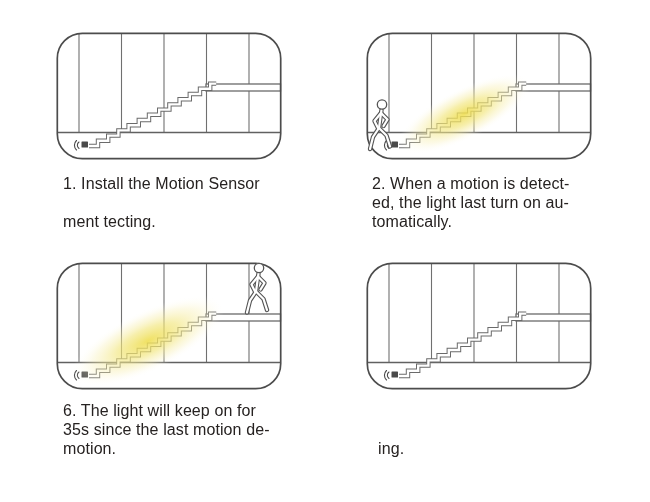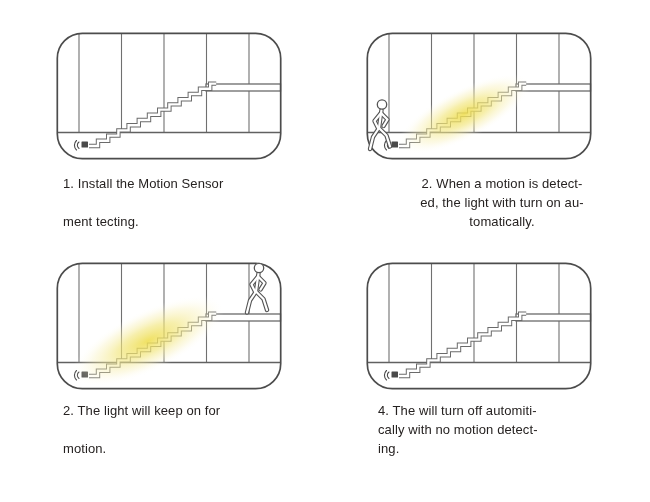--- a/index.html
+++ b/index.html
@@ -7,25 +7,25 @@
     width:650px;height:502px;position:relative;background:#ffffff;
     font-family:"Liberation Sans", sans-serif;overflow:hidden;
   }
   .fig{position:absolute;width:226px;height:128px;}
   .fig svg{display:block;width:226px;height:128px;}
   #fig1{left:56px;top:32px;}
   #fig2{left:366px;top:32px;}
   #fig3{left:56px;top:262px;}
   #fig4{left:366px;top:262px;}
   .caption{
-    position:absolute;margin:0;font-size:13px;line-height:19px;
+    position:absolute;margin:0;font-size:16px;line-height:19px;
     color:#262221;letter-spacing:0.1px;width:228px;
   }
   #cap1{left:63px;top:174px;}
-  #cap2{left:388px;top:174px;text-align:center;}
+  #cap2{left:372px;top:174px;}
   #cap3{left:63px;top:401px;}
   #cap4{left:378px;top:401px;}
 </style>
 </head>
 <body>
 
 <svg width="0" height="0" style="position:absolute" aria-hidden="true">
   <defs>
     <radialGradient id="glowGrad" cx="50%" cy="50%" r="50%">
       <stop offset="0%" stop-color="#eedd4e" stop-opacity="0.88"></stop>
@@ -86,34 +86,34 @@
 </section>
 
 <section class="panel">
   <div class="fig" id="fig2">
     <svg viewBox="0 0 226 128">
       <use href="#stairs-scene"></use>
       <ellipse cx="0" cy="0" rx="74" ry="25" transform="translate(98,82) rotate(-27)" fill="url(#glowGrad)"></ellipse>
       <use href="#person-fig"></use>
     </svg>
   </div>
-  <p class="caption" id="cap2"><span>2. When a motion is detect-</span><br><span>ed, the light with turn on au-</span><br><span>tomatically.</span></p>
+  <p class="caption" id="cap2"><span>2. When a motion is detect-</span><br><span>ed, the light last turn on au-</span><br><span>tomatically.</span></p>
 </section>
 
 <section class="panel">
   <div class="fig" id="fig3">
     <svg viewBox="0 0 226 128">
       <use href="#stairs-scene"></use>
       <ellipse cx="0" cy="0" rx="84" ry="30" transform="translate(92,79) rotate(-26)" fill="url(#glowGrad)"></ellipse>
       <use href="#person-fig" transform="translate(187,-66.5)"></use>
     </svg>
   </div>
-  <p class="caption" id="cap3"><span>2. The light will keep on for</span><br><br><span>motion.</span></p>
+  <p class="caption" id="cap3"><span>6. The light will keep on for</span><br><span>35s since the last motion de-</span><br><span>motion.</span></p>
 </section>
 
 <section class="panel">
   <div class="fig" id="fig4">
     <svg viewBox="0 0 226 128">
       <use href="#stairs-scene"></use>
     </svg>
   </div>
-  <p class="caption" id="cap4"><span>4. The will turn off automiti-</span><br><span>cally with no motion detect-</span><br><span>ing.</span></p>
+  <p class="caption" id="cap4"><br><br><span>ing.</span></p>
 </section>
 
 </body></html>

